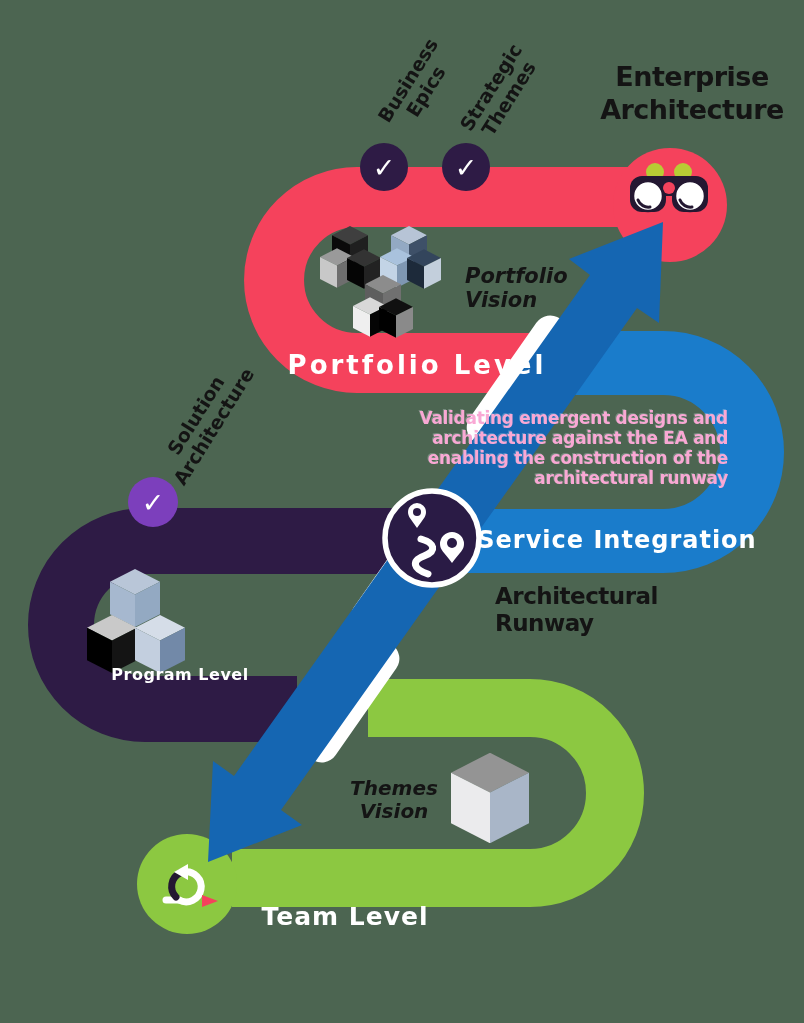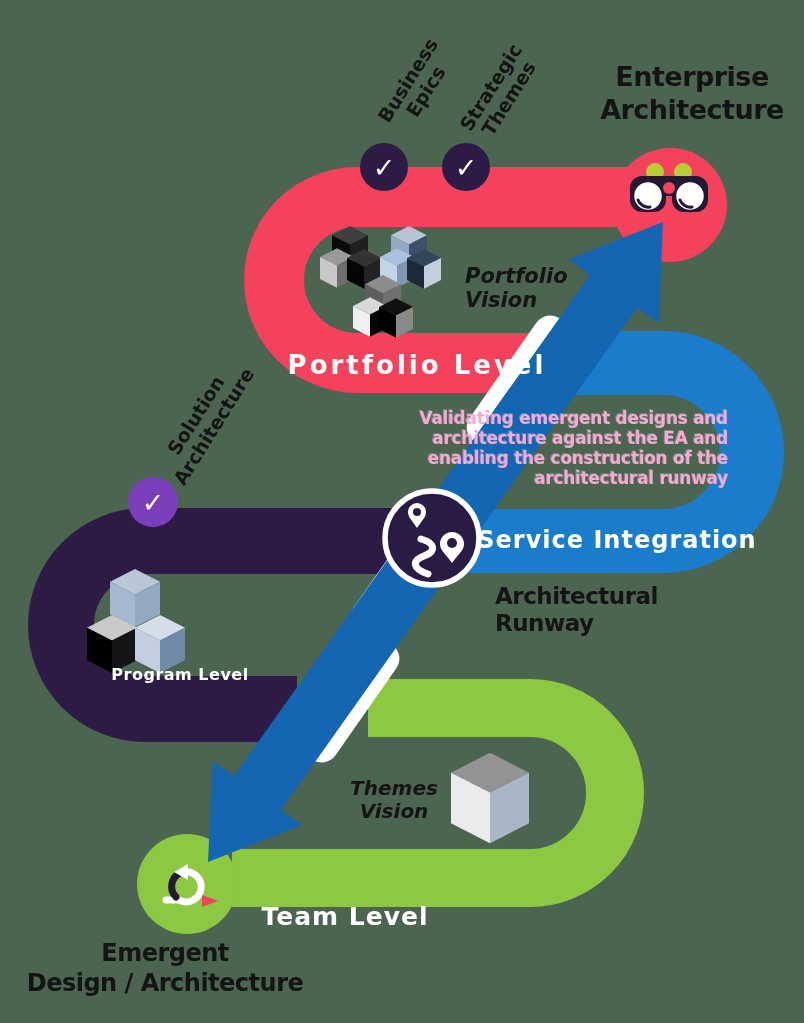--- a/index.html
+++ b/index.html
@@ -159,22 +159,20 @@
 Epics</div>
   <div class="txt rot" style="left:500px;top:93px;">Strategic
 Themes</div>
   <div class="txt rot" style="left:205px;top:421px;">Solution
 Architecture</div>
 
   <div class="txt heading" style="left:692px;top:60px;transform:translateX(-50%);font-size:27px;line-height:33px;">Enterprise
 Architecture</div>
   <div class="txt heading" style="left:447px;top:583px;font-size:23px;line-height:27px;text-align:left;margin-left:48px;">Architectural
 Runway</div>
-  <div class="txt heading" style="left:165px;top:938px;transform:translateX(-50%);font-size:24px;line-height:30px;">Emergent
-Design / Architecture</div>
 
   <div class="txt level-label" style="left:417px;top:365px;font-size:26px;letter-spacing:3px;">Portfolio Level</div>
   <div class="txt level-label" style="left:180px;top:674px;font-size:16px;letter-spacing:0.5px;">Program Level</div>
   <div class="txt level-label" style="left:345px;top:916px;font-size:25px;letter-spacing:1px;">Team Level</div>
   <div class="txt level-label" style="left:617px;top:540px;font-size:24px;letter-spacing:1px;">Service Integration</div>
 
   <div class="txt vision" style="left:465px;top:264px;font-size:21px;line-height:24px;">Portfolio
 Vision</div>
   <div class="txt vision" style="left:394px;top:777px;transform:translateX(-50%);text-align:center;">Themes
 Vision</div>

